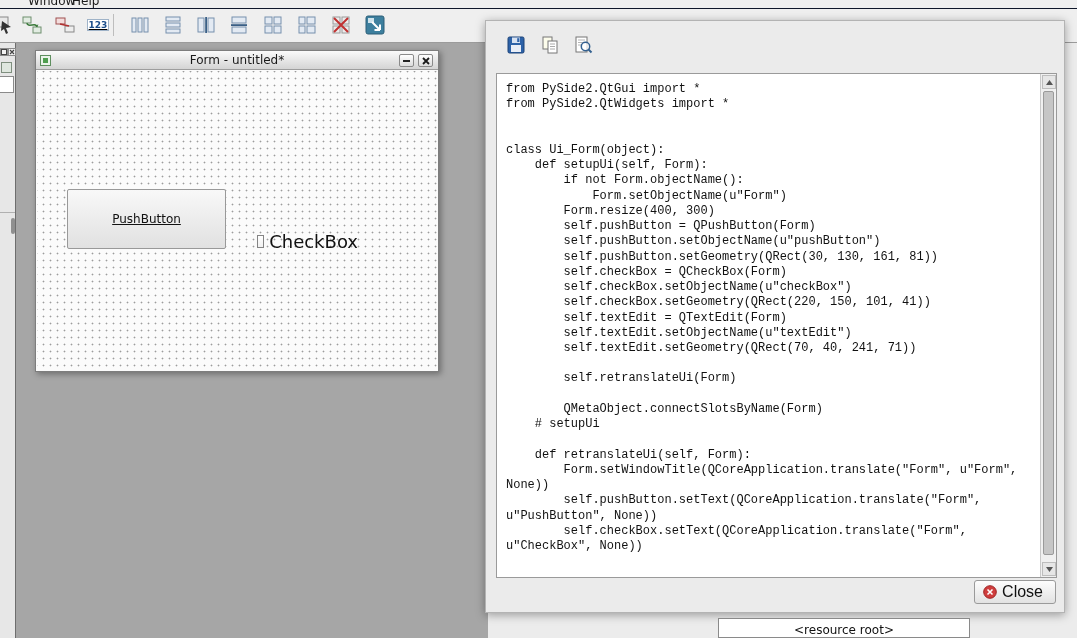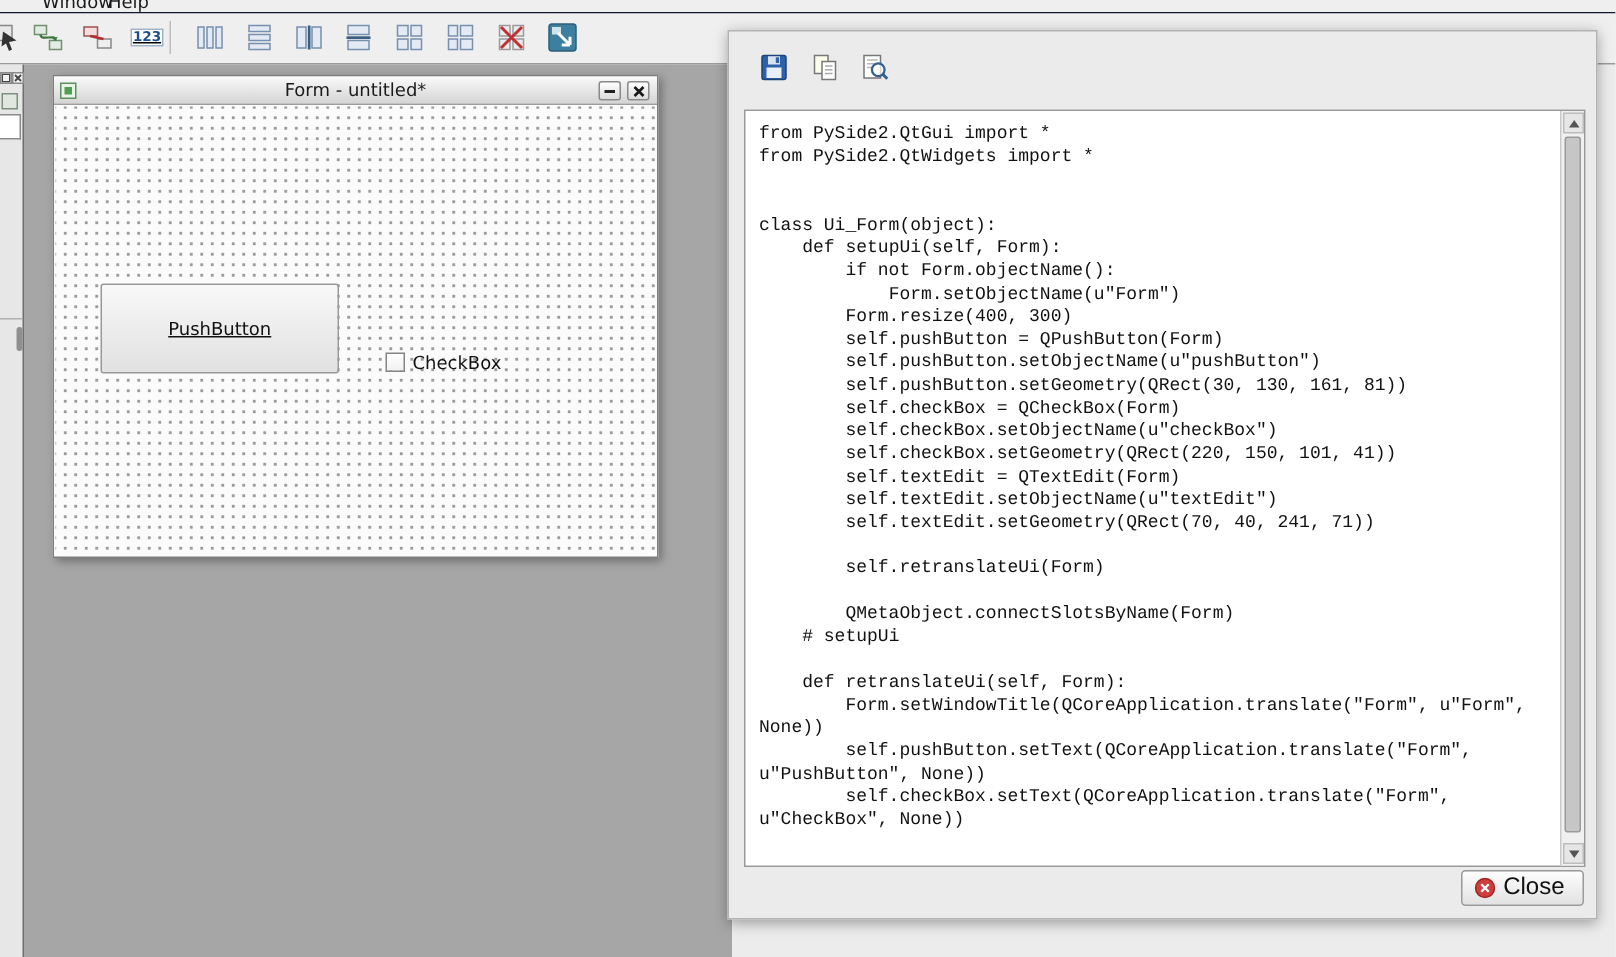--- a/index.html
+++ b/index.html
@@ -44,21 +44,21 @@
   .te-wrap { position:absolute; left:70px; top:40px; width:241px; height:71px; }
   .te-box { position:absolute; left:0; top:0; right:0; bottom:0; background:#fff; border:1px solid #878787; }
   .te-ph { position:absolute; left:4px; top:3px; font-size:12px; color:#9a9a9a; }
   .h { position:absolute; width:6px; height:6px; background:#16167a; }
   .h.nw{left:-3px;top:-3px} .h.n{left:calc(50% - 3px);top:-3px} .h.ne{right:-3px;top:-3px}
   .h.w{left:-3px;top:calc(50% - 3px)} .h.e{right:-3px;top:calc(50% - 3px)}
   .h.sw{left:-3px;bottom:-3px} .h.s{left:calc(50% - 3px);bottom:-3px} .h.se{right:-3px;bottom:-3px}
   .pushbutton { position:absolute; left:30px; top:118px; width:159px; height:60px; background:linear-gradient(#f8f8f8,#e1e1e1); border:1px solid #999; border-radius:2px; display:flex; align-items:center; justify-content:center; font-size:12px; color:#111;text-decoration:underline; }
   .checkbox { position:absolute; left:220px; top:150px; width:101px; height:41px; display:flex; align-items:center; }
   .cb-ind { width:13px; height:13px; background:linear-gradient(#fff,#f1f1f1); border:1px solid #848484; }
-  .cb-label { margin-left:5px; font-size:12px; color:#111; }
+  .cb-label { margin-left:5px; font-size:18px; color:#111; }
 
   
   .code-dialog { position:absolute; left:485px; top:20px; width:580px; height:593px; background:#ebebeb; border:1px solid #b3b3b3; box-shadow:0 2px 9px rgba(0,0,0,0.35); }
   .dbtn { position:absolute; top:12px; width:24px; height:24px; display:flex; align-items:center; justify-content:center; }
   .code-view { position:absolute; left:10px; top:52px; width:561px; height:505px; background:#fff; border:1px solid #9a9a9a; }
   .code { position:absolute; left:5px; top:4px; right:21px; bottom:4px; margin:4px; overflow:hidden;
     font-family:Liberation Mono, monospace; font-size:12px; line-height:1.27; color:#111;
     white-space:pre-wrap; word-wrap:break-word; }
   .vscroll { position:absolute; right:0; top:0; width:16px; bottom:0; background:#f0f0f0; border-left:1px solid #c9c9c9; }
   .sb-btn { position:absolute; left:1px; width:14px; height:14px; display:flex; align-items:center; justify-content:center; background:#e6e6e6; border:1px solid #bdbdbd; }
@@ -288,14 +288,17 @@
       <span style="display:flex">
         <svg width="14" height="14">
             <circle cx="7" cy="7" r="6.3" fill="#cf3d3d" stroke="#9e2424"></circle>
             <path d="M4.5 4.5 L9.5 9.5 M9.5 4.5 L4.5 9.5" stroke="#fff" stroke-width="1.6"></path>
           </svg>
       </span>
       <span>Close</span>
     </button>
   </div>
 
+  <div class="resource-panel">
+    <span class="res-label">&lt;resource root&gt;</span>
+  </div>
 
 </div>
 
 </body></html>

